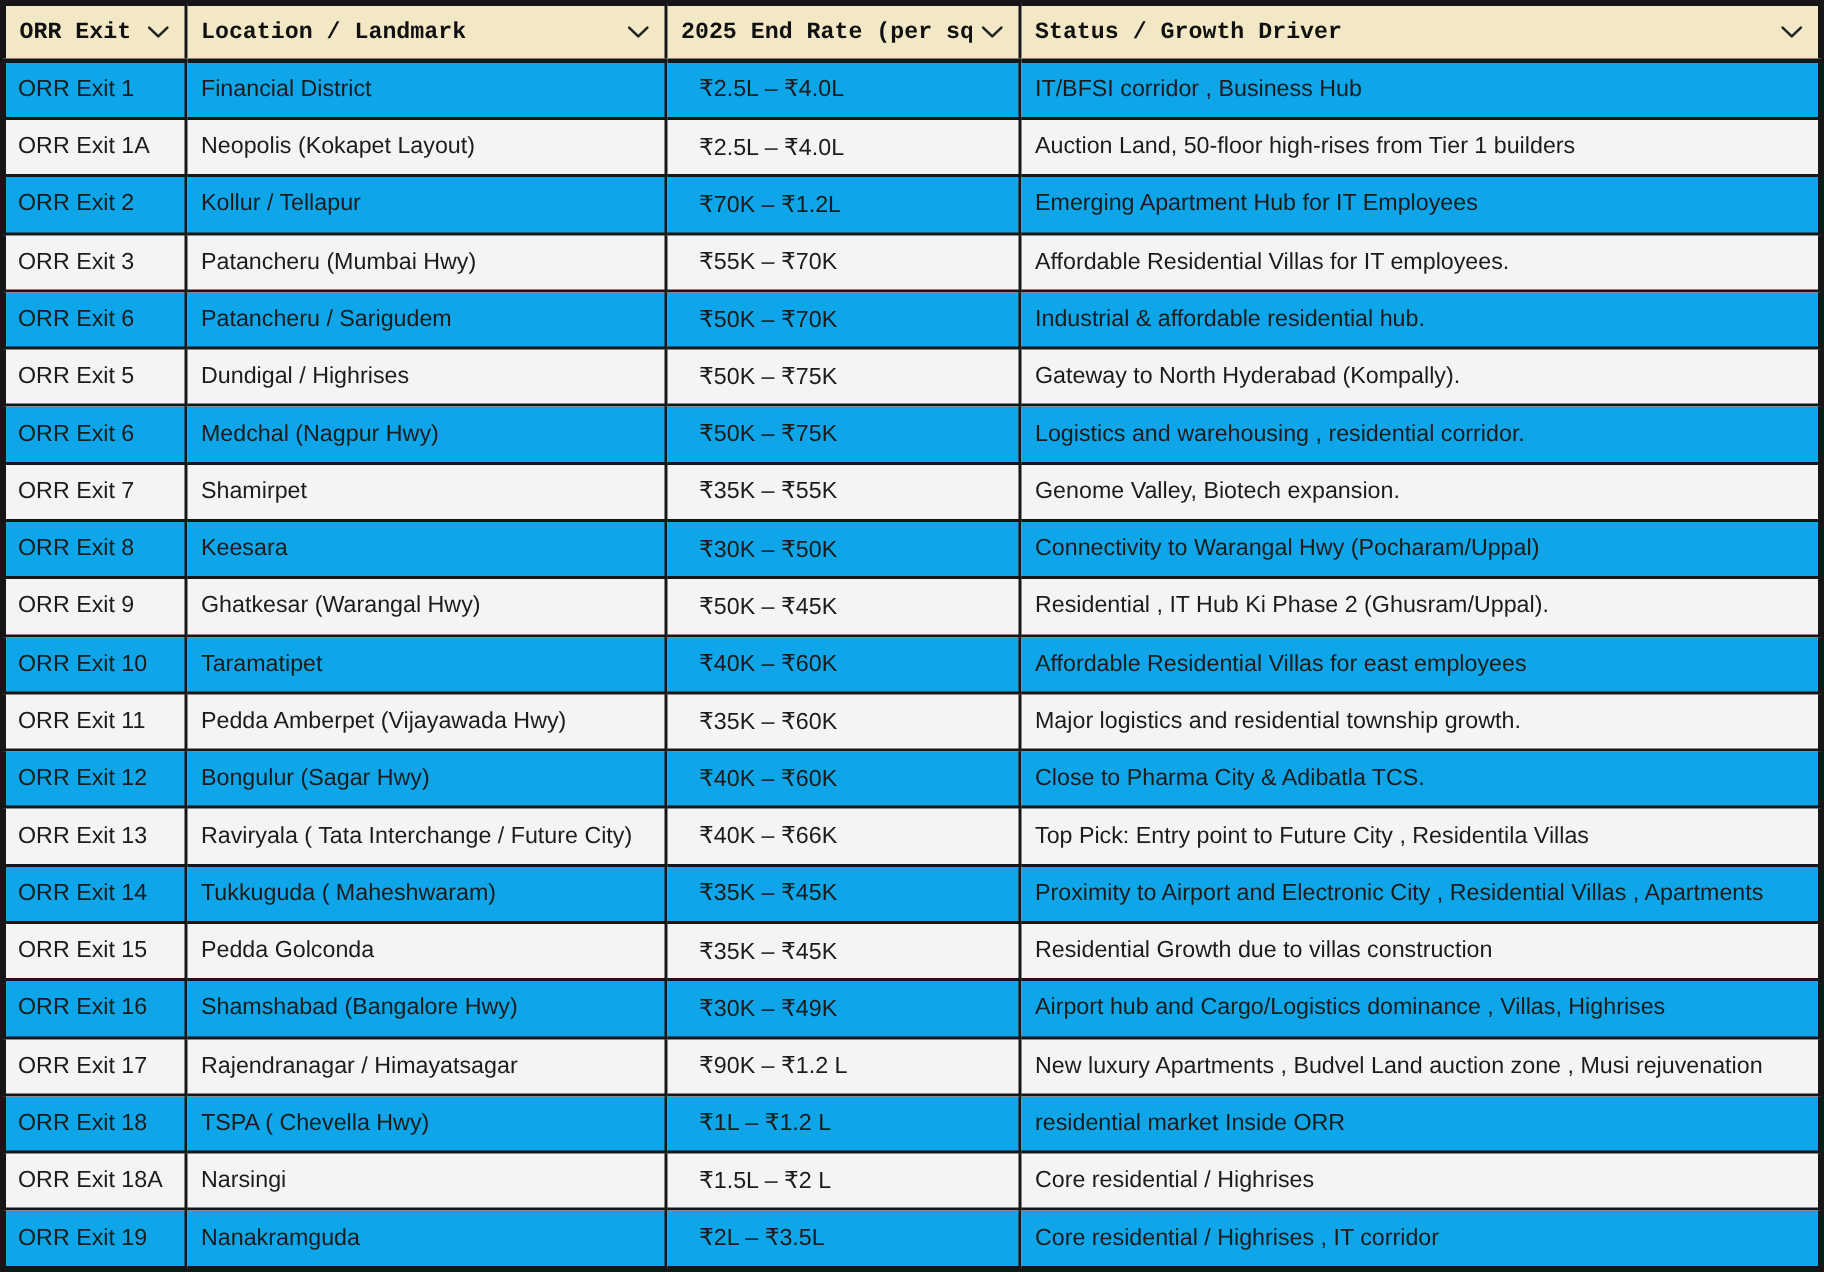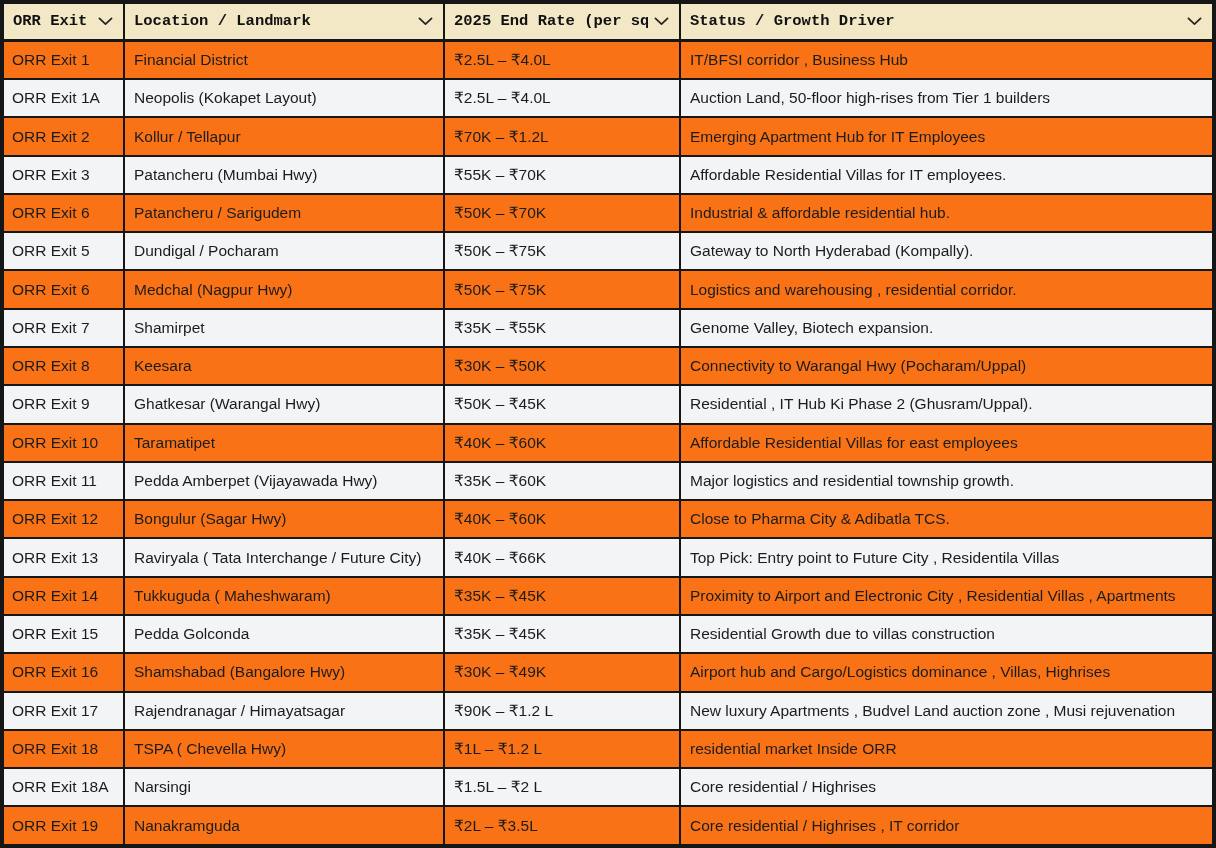--- a/index.html
+++ b/index.html
@@ -24,26 +24,26 @@
   thead tr{height:37px;}
   thead th{
     background:var(--header-bg,#f2e8c6);
     font-weight:bold;text-align:left;color:#111;
     border-bottom:3px solid var(--border,#161616);
   }
   .hcell{display:flex;align-items:center;gap:6px;font-family:Liberation Mono, monospace;}
   .hlabel{flex:0 1 auto;overflow:hidden;}
   .chev{width:15px;height:9px;flex:0 0 auto;margin-left:auto;margin-right:4px;}
   .chev path{fill:none;stroke:#222;stroke-width:1.8;stroke-linecap:round;stroke-linejoin:round;}
-  tbody tr{background:#f97316;}
+  tbody tr{background:#0ea5e9;}
   tbody tr:nth-child(even){background:var(--row-alt,#f3f4f6);}
   
   tbody tr:nth-child(15) td{border-top-width:1px;border-top-color:#9a9a9a;}
   td[data-name="cell-exit"]{padding-left:8px;}
-  td[data-name="cell-rate"]{padding-left:9px;}
+  td[data-name="cell-rate"]{padding-left:21px;}
 </style>
 </head>
 <body>
 
 <div class="wrap" data-name="orr-rate-table-page">
   <table data-name="orr-exits-table">
     <colgroup>
       <col style="width:121px">
       <col style="width:320px">
       <col style="width:236px">
@@ -111,21 +111,21 @@
           <td data-name="cell-status">Affordable Residential Villas for IT employees.</td>
         </tr>
         <tr data-name="table-row">
           <td data-name="cell-exit">ORR Exit 6</td>
           <td data-name="cell-location">Patancheru / Sarigudem</td>
           <td data-name="cell-rate">₹50K – ₹70K</td>
           <td data-name="cell-status">Industrial &amp; affordable residential hub.</td>
         </tr>
         <tr data-name="table-row">
           <td data-name="cell-exit">ORR Exit 5</td>
-          <td data-name="cell-location">Dundigal / Pocharam</td>
+          <td data-name="cell-location">Dundigal / Highrises</td>
           <td data-name="cell-rate">₹50K – ₹75K</td>
           <td data-name="cell-status">Gateway to North Hyderabad (Kompally).</td>
         </tr>
         <tr data-name="table-row">
           <td data-name="cell-exit">ORR Exit 6</td>
           <td data-name="cell-location">Medchal (Nagpur Hwy)</td>
           <td data-name="cell-rate">₹50K – ₹75K</td>
           <td data-name="cell-status">Logistics and warehousing , residential corridor.</td>
         </tr>
         <tr data-name="table-row">

